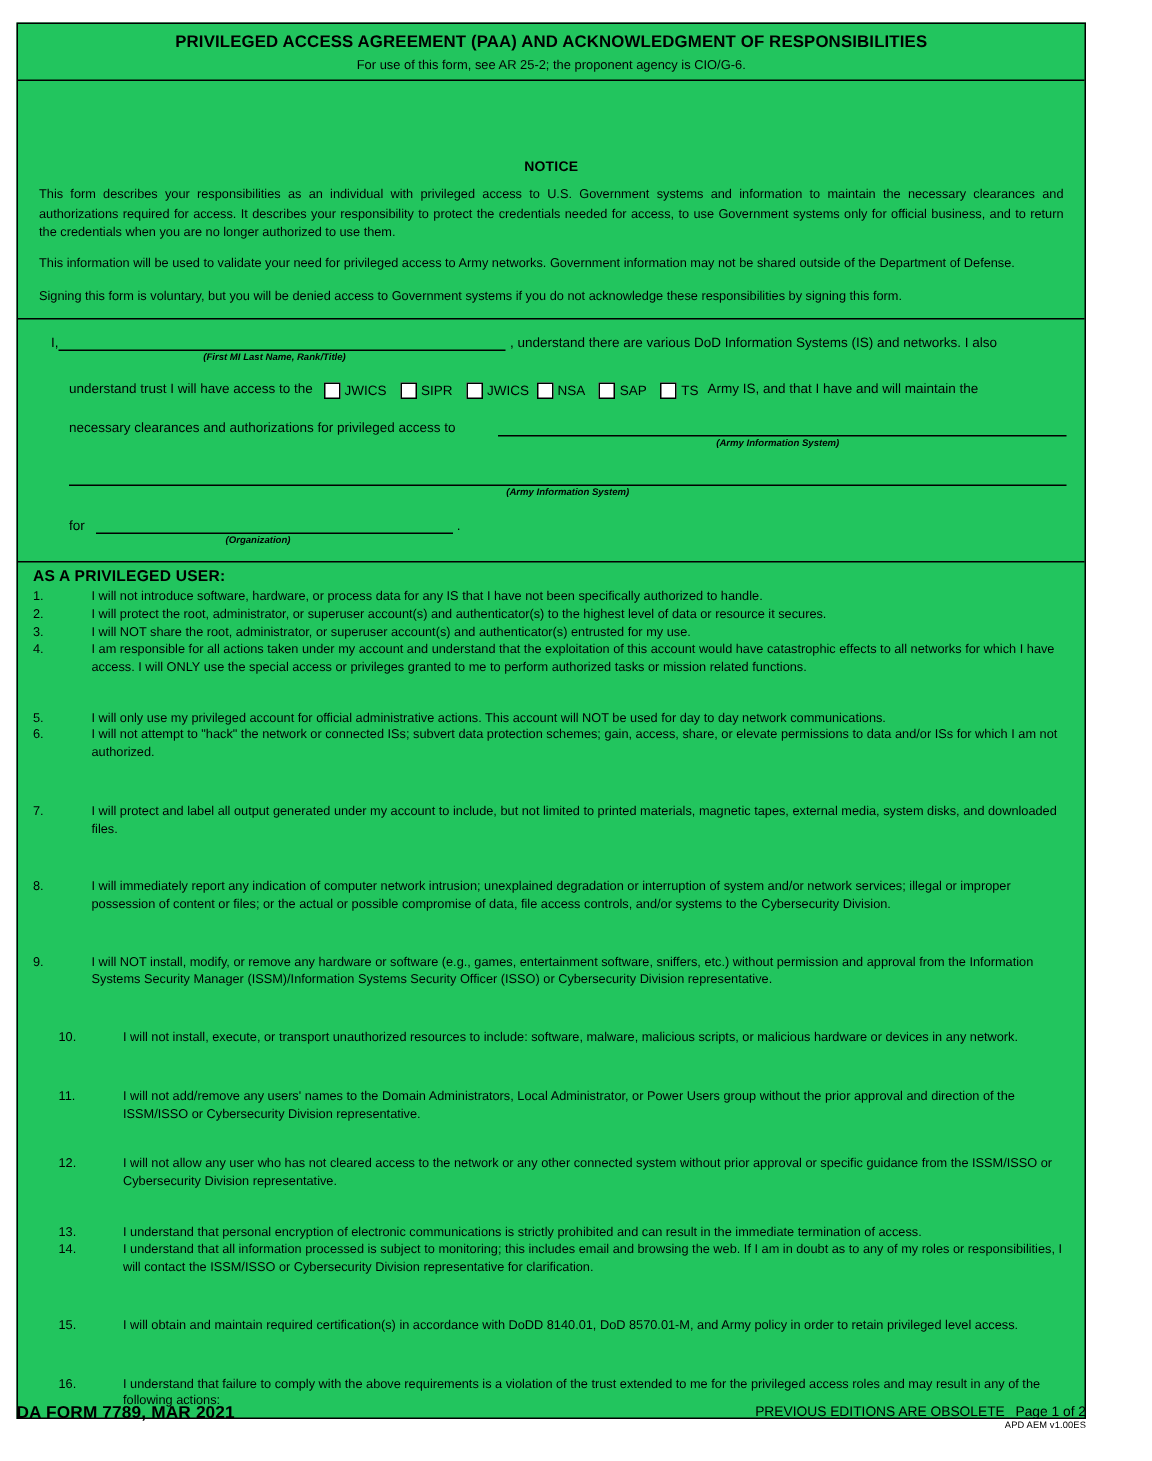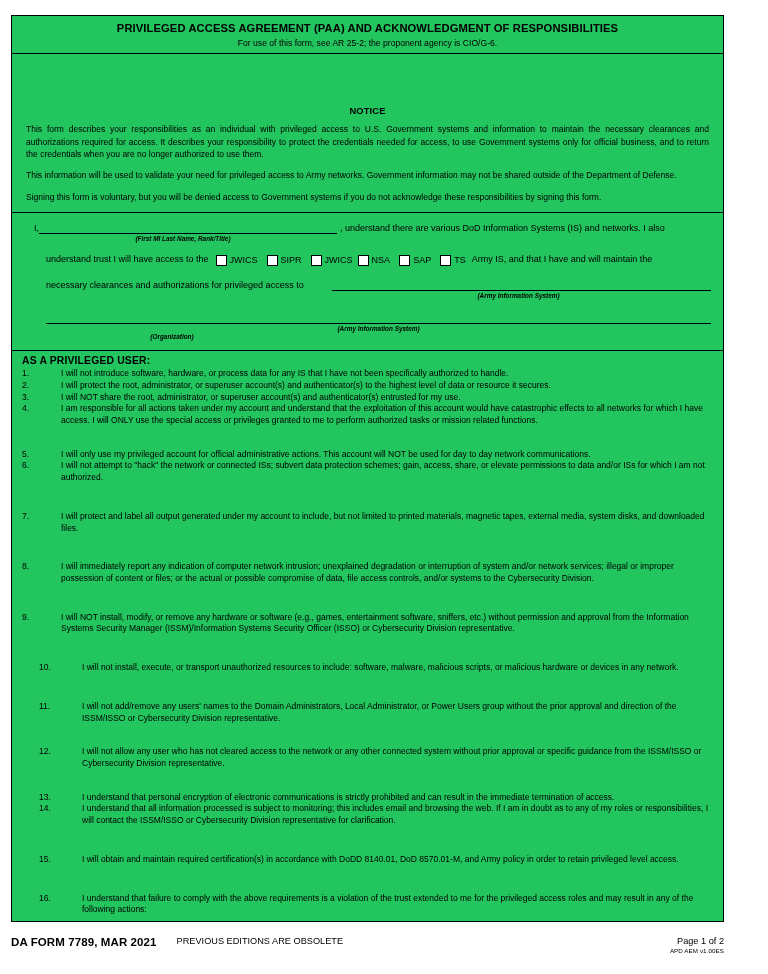--- a/index.html
+++ b/index.html
@@ -169,21 +169,21 @@
     align-items: flex-start;
   }
   .f-left {
     font-size: 11.5px;
     font-weight: bold;
     flex: 0 0 auto;
     letter-spacing: 0.1px;
   }
   .f-mid {
     flex: 1 1 auto;
-    text-align: left;
+    text-align: right;
     font-size: 9.2px;
     padding-left: 20px;
   }
   .f-right {
     flex: 0 0 auto;
     text-align: right;
   }
   .f-page { font-size: 9.2px; }
   .f-apd { font-size: 6.2px; margin-top: 1px; letter-spacing: 0.1px; }
 </style>
@@ -249,20 +249,25 @@
       <div class="cap-row">
         <span style="flex:0 0 auto;width:302px"></span>
         <span class="caption rule-grow">(Army Information System)</span>
       </div>
 
       <div class="row4">
         <div class="rule" style="width:100%"></div>
         <div class="caption" style="width:100%">(Army Information System)</div>
       </div>
 
+      <div class="row5">
+        <span class="fi-lbl">for</span>
+        <span class="rule" style="width:238px;margin-left:7px"></span>
+        <span class="fi-lbl" style="padding-left:3px">.</span>
+      </div>
       <div class="cap-row">
         <span style="width:29px"></span>
         <span class="caption" style="width:238px">(Organization)</span>
       </div>
 
     </div>
 
     <div class="pu-block">
       <div class="pu-heading">AS A PRIVILEGED USER:</div>
 

